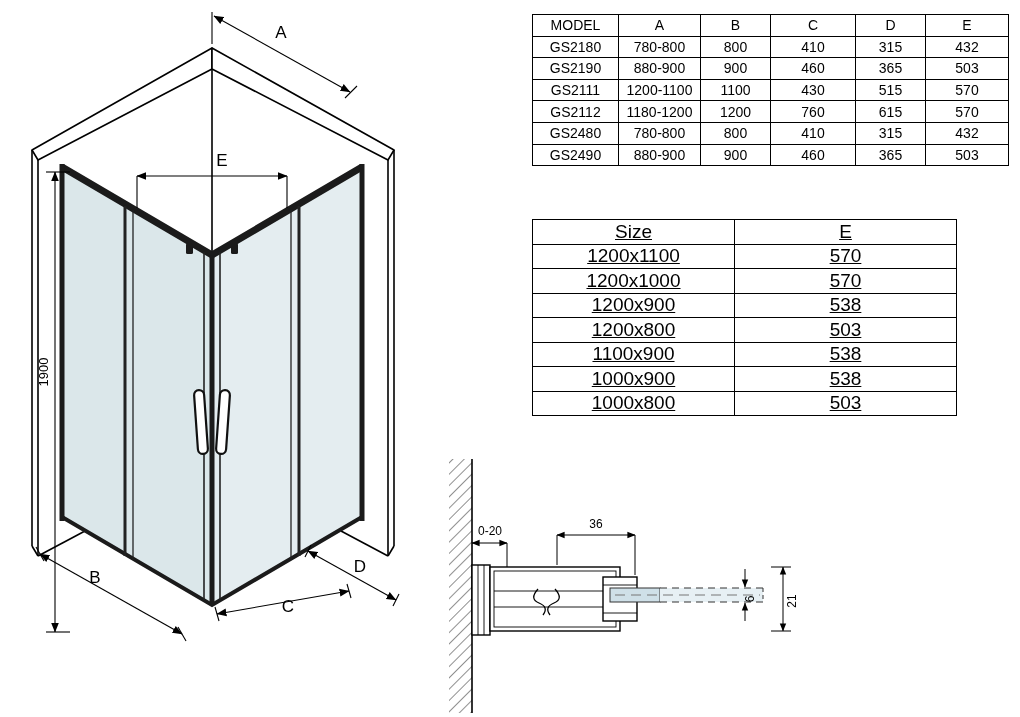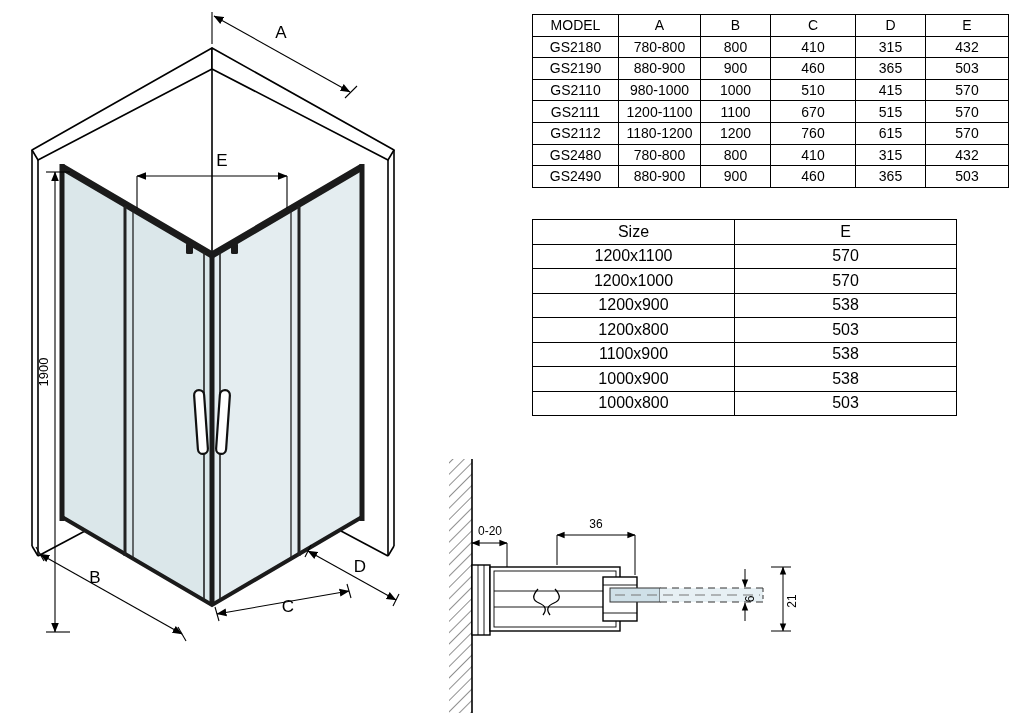--- a/index.html
+++ b/index.html
@@ -4,21 +4,21 @@
 <style>
   html,body{margin:0;padding:0;background:#fff;}
   #page{position:relative;width:1020px;height:717px;background:#fff;
         font-family:"Liberation Sans",sans-serif;overflow:hidden;}
   table{border-collapse:collapse;position:absolute;background:#fff;table-layout:fixed;}
   th,td{border:1px solid #000;text-align:center;font-weight:normal;
         padding:0 3px;white-space:nowrap;overflow:hidden;color:#000;}
   .model-table{left:532px;top:14px;width:476px;padding-left:28px;}
   .model-table th,.model-table td{height:20.6px;font-size:14px;}
   .size-table{left:532px;top:219px;width:424px;}
-  .size-table th,.size-table td{height:23.5px;font-size:16px;}
+  .size-table th,.size-table td{height:23.5px;font-size:19px;text-decoration:underline;}
   svg text{fill:#000;}
 </style>
 </head>
 <body>
 
 <div id="page">
 
   <svg width="440" height="717" viewBox="0 0 440 717" style="position:absolute;left:0;top:0;">
     <defs>
       <marker id="arr" viewBox="0 0 10 10" refX="9.5" refY="5" markerWidth="9" markerHeight="9" orient="auto-start-reverse">
@@ -201,32 +201,24 @@
         </tr>
         <tr>
           <td>GS2190</td>
           <td>880-900</td>
           <td>900</td>
           <td>460</td>
           <td>365</td>
           <td>503</td>
         </tr>
         <tr>
-          <td>GS2110</td>
-          <td>980-1000</td>
-          <td>1000</td>
-          <td>510</td>
-          <td>415</td>
-          <td>570</td>
-        </tr>
-        <tr>
           <td>GS2111</td>
           <td>1200-1100</td>
           <td>1100</td>
-          <td>670</td>
+          <td>430</td>
           <td>515</td>
           <td>570</td>
         </tr>
         <tr>
           <td>GS2112</td>
           <td>1180-1200</td>
           <td>1200</td>
           <td>760</td>
           <td>615</td>
           <td>570</td>

